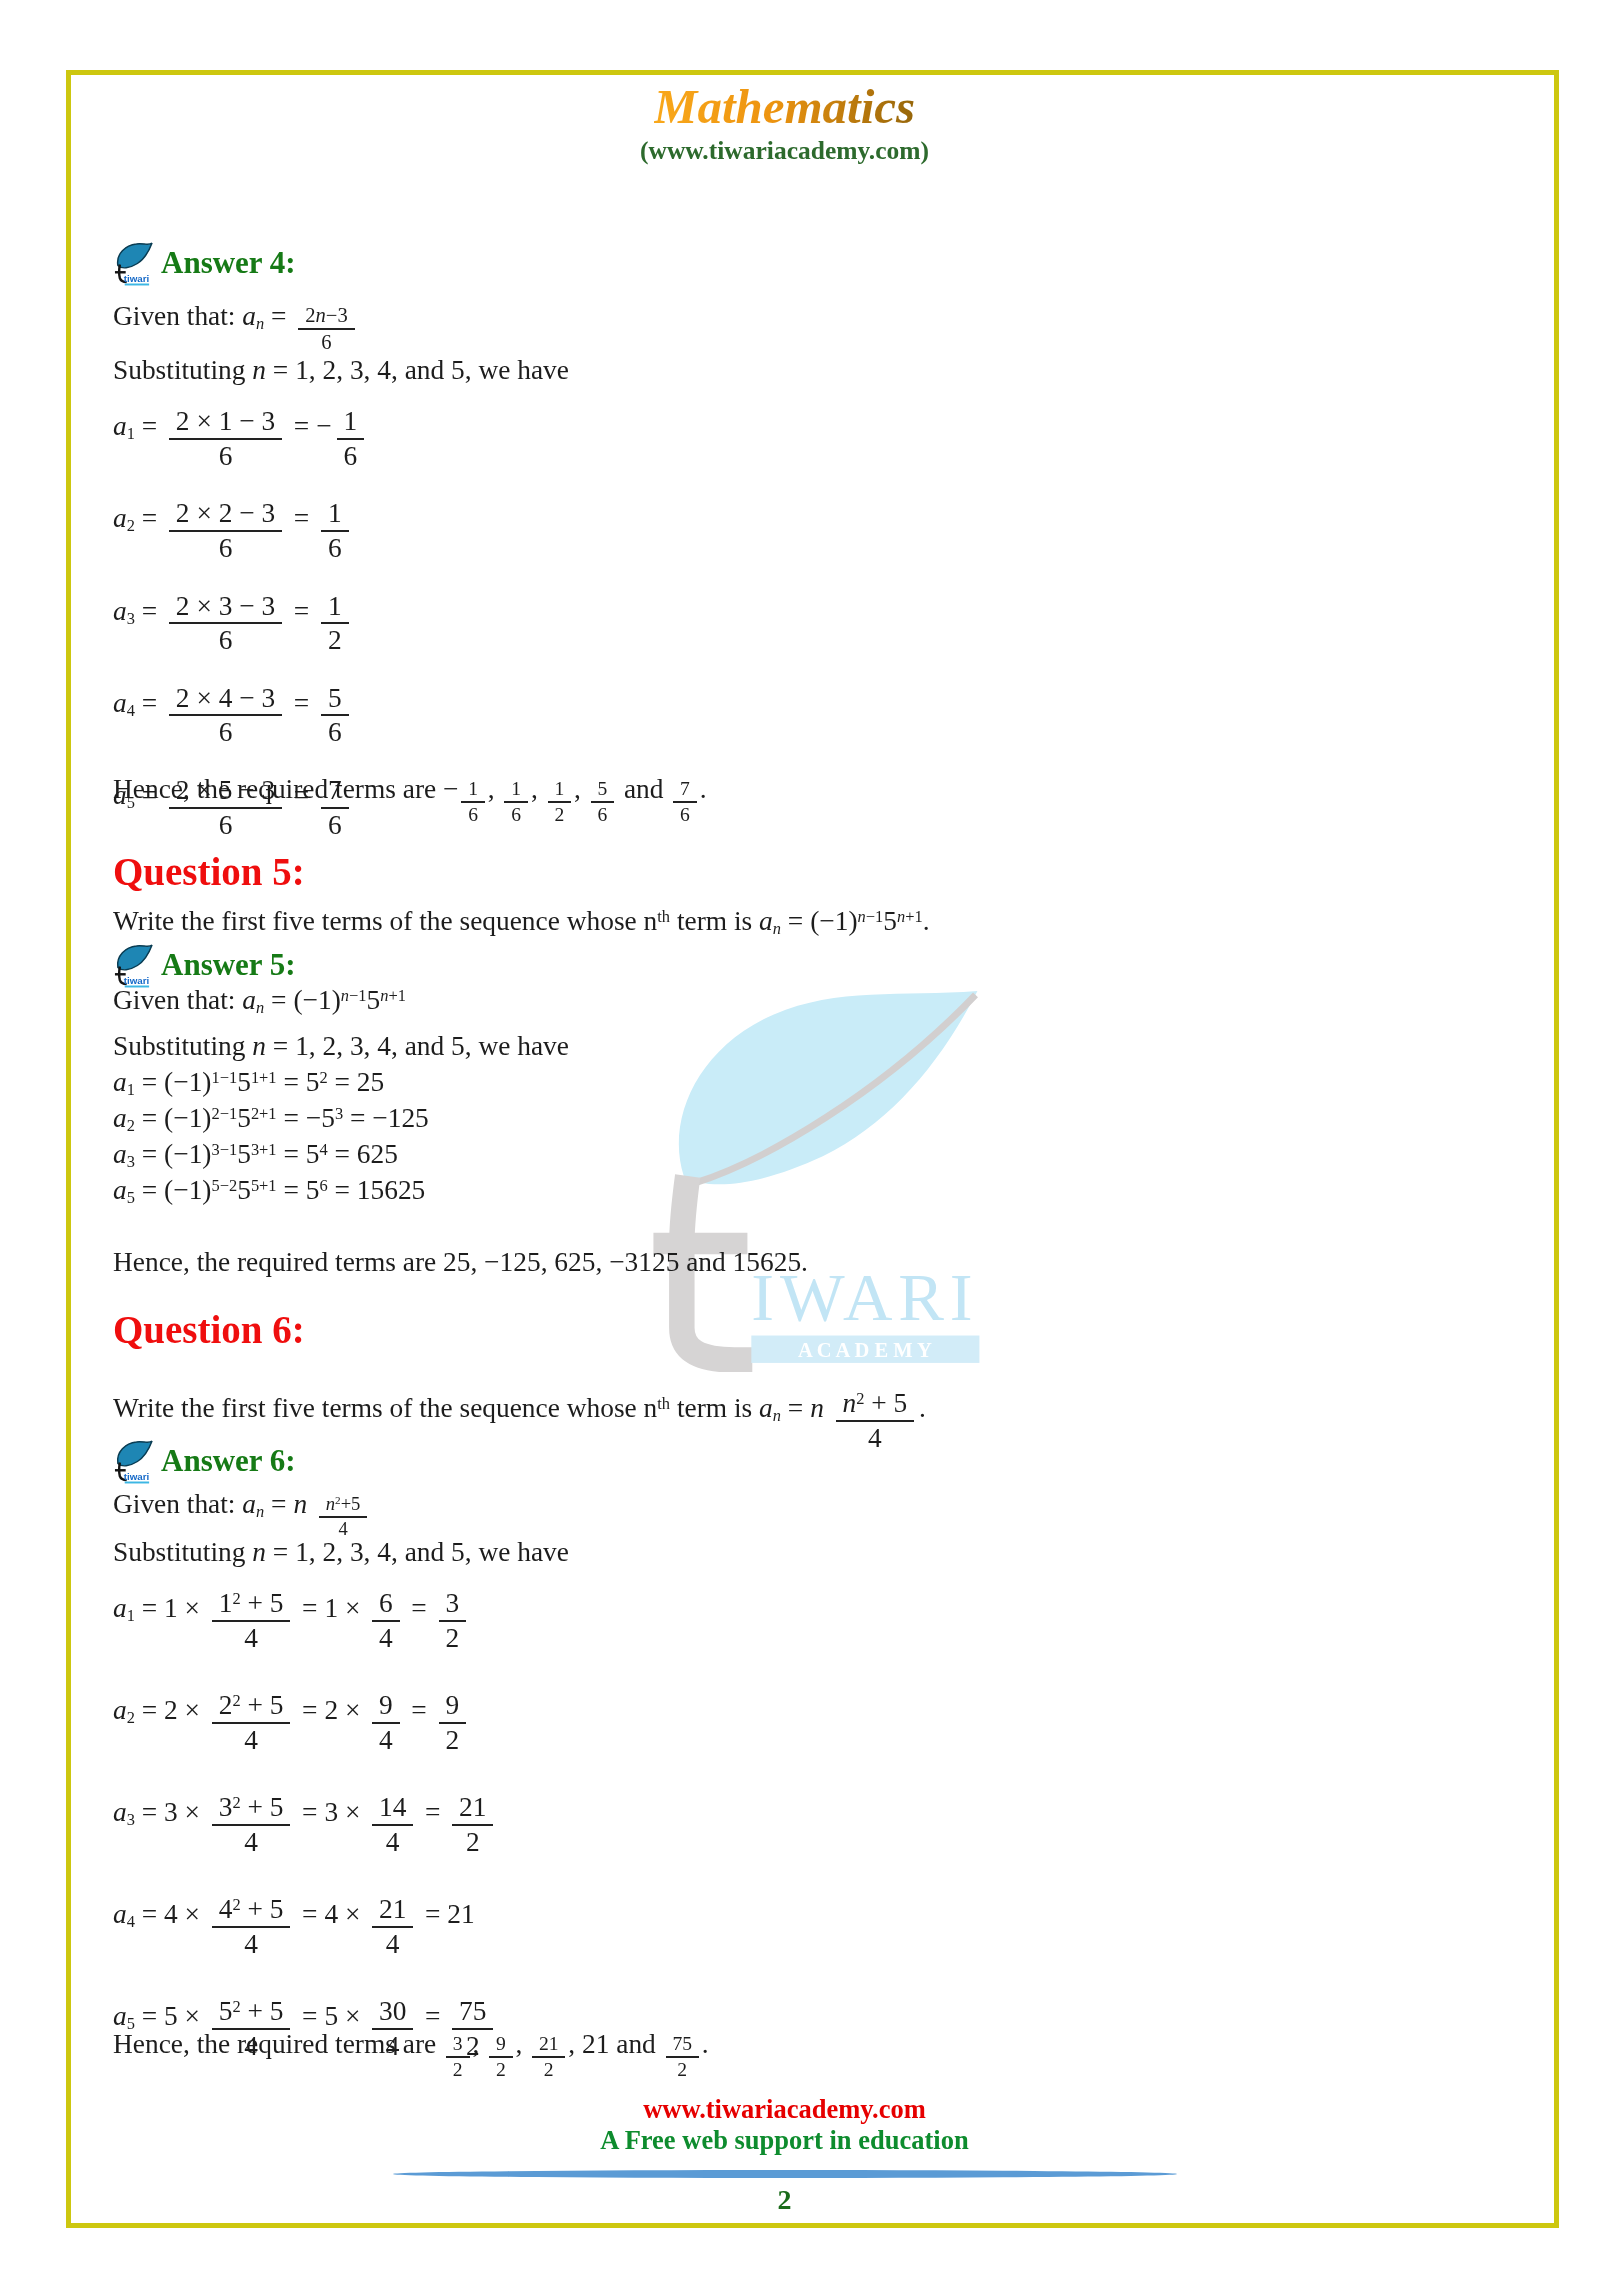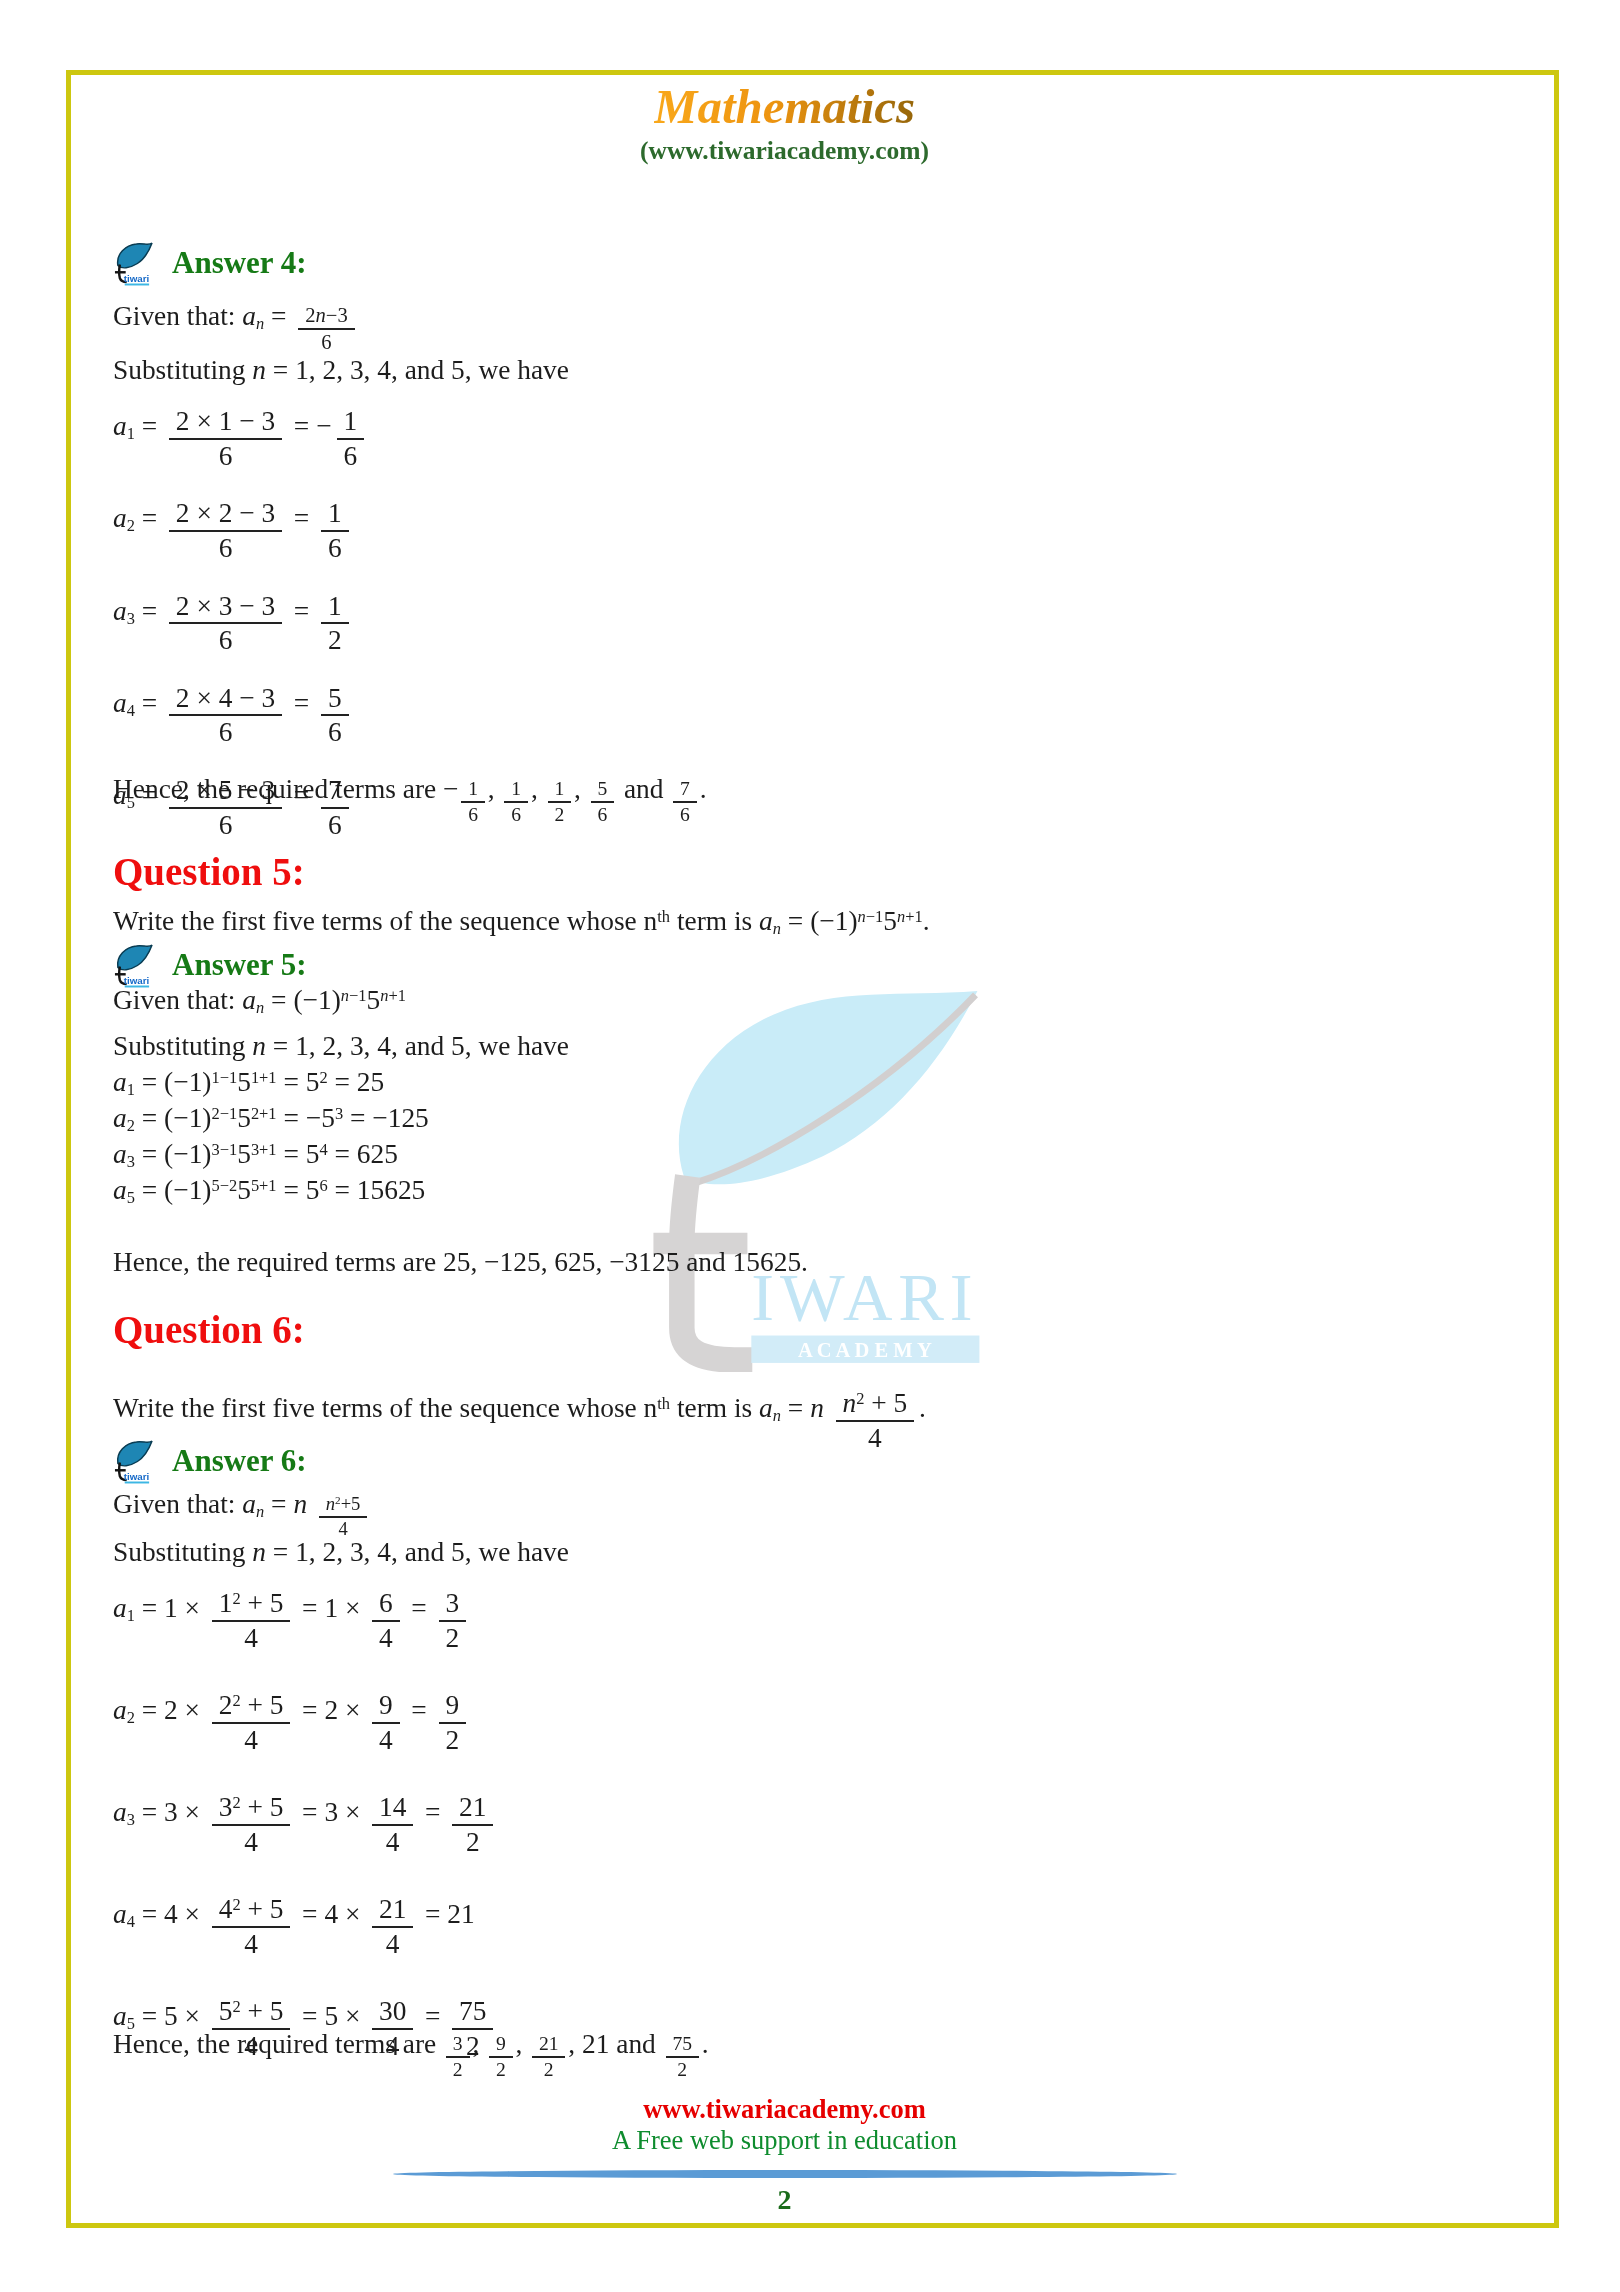--- a/index.html
+++ b/index.html
@@ -17,21 +17,21 @@
   
   #header{top:80px;text-align:center;}
   .title{font-size:49px;font-weight:bold;font-style:italic;display:inline-block;
          background:linear-gradient(90deg,#f9a81b 0%,#ed9410 45%,#96660a 100%);
          -webkit-background-clip:text;background-clip:text;color:transparent;line-height:1.1;text-align:right;}
   .subtitle{color:#2d6a2d;font-size:25.5px;font-weight:bold;line-height:1.3;}
   .chapter{color:#7c2fd2;font-size:26.5px;font-weight:bold;line-height:1.3;}
   .klass{color:#f40f0f;font-size:25.5px;font-weight:bold;line-height:1.3;}
   
   .q-head{color:#ef0e0e;font-size:39px;font-weight:bold;line-height:1.1;}
-  .ans-head{color:#167a16;font-size:31px;font-weight:bold;display:flex;align-items:center;gap:16px;line-height:1.1;}
+  .ans-head{color:#167a16;font-size:31px;font-weight:bold;display:flex;align-items:center;gap:5px;line-height:1.1;}
   
   .line{font-size:27.4px;line-height:1.25;}
   
   .frac{display:inline-block;text-align:center;vertical-align:middle;margin:0 4.9px;line-height:1.12;}
   .frac > .num{display:block;padding:0 6.9px 1px;margin-top:20px;}
   .frac > .den{display:block;border-top:2px solid #222;padding:1px 6.9px 0;}
   sub,sup{font-size:60%;line-height:0;}
   sup{vertical-align:0.5em;}
   sub{vertical-align:-0.25em;}
   i{font-style:italic;}
@@ -51,21 +51,21 @@
   #q6-head{top:1309px;}
   #q6-text{top:1368px;}   #q6-text .frac{font-size:27.4px;}
   #a6-head{top:1439px;}
   #a6-given{top:1474px;}  #a6-given .frac{font-size:18.6px;}
   #a6-sub{top:1535px;}
   #a6-eqs{top:1568px;}    #a6-eqs .eq-line{font-size:27.4px;margin-bottom:16.7px;}
   #a6-hence{top:2013px;}
   .hence-line .frac{font-size:19.6px;margin:0 2.9px;}
   
   #f-site{top:2094px;text-align:center;color:#e60000;font-size:26.5px;font-weight:bold;}
-  #f-tag{top:2125px;text-align:center;color:#0e8c2e;font-size:26.5px;font-weight:normal;}
+  #f-tag{top:2125px;text-align:center;color:#0e8c2e;font-size:26.5px;font-weight:bold;}
   #f-div{top:2170px;}
   .divider{width:784px;height:7.8px;margin:0 auto;background:#5b9bd5;border-radius:50%;}
   #f-page{top:2184px;text-align:center;color:#1a6b1a;font-size:28px;font-weight:bold;}
   
   .mini-logo{flex:0 0 auto;margin-right:2px;}
 </style>
 </head>
 <body>
 
 <svg id="watermark" width="372" height="397" viewBox="0 0 380 405">

